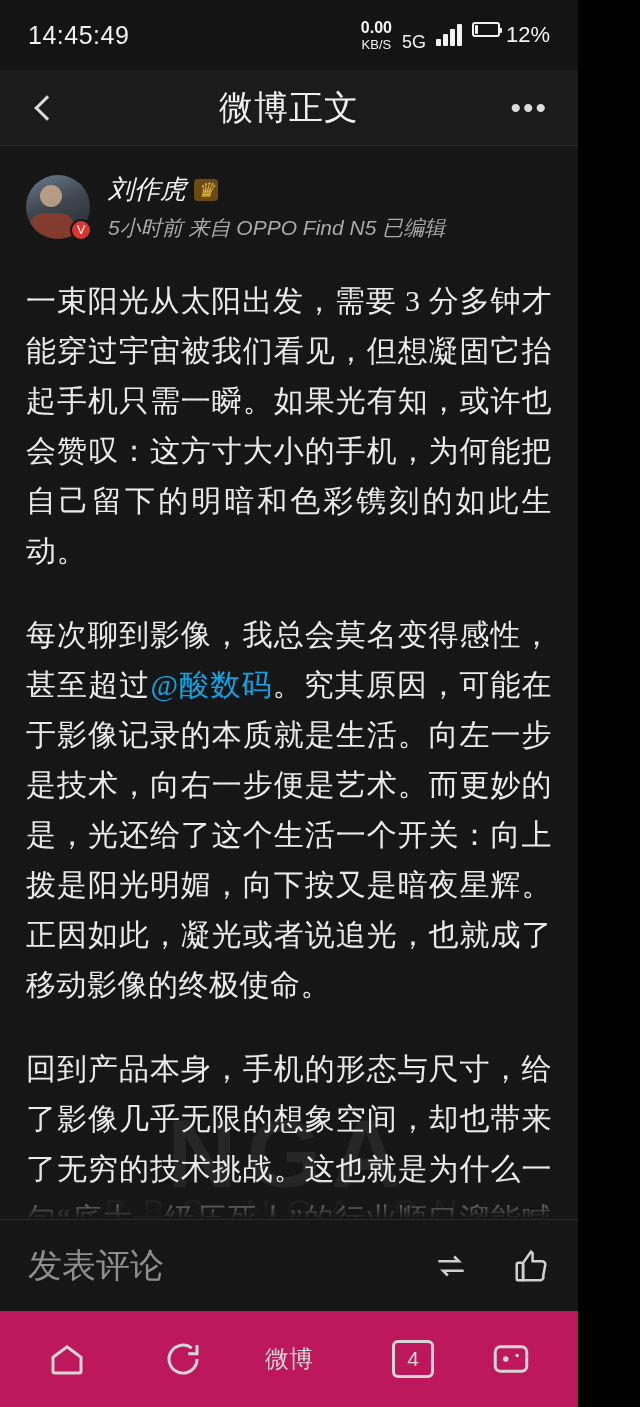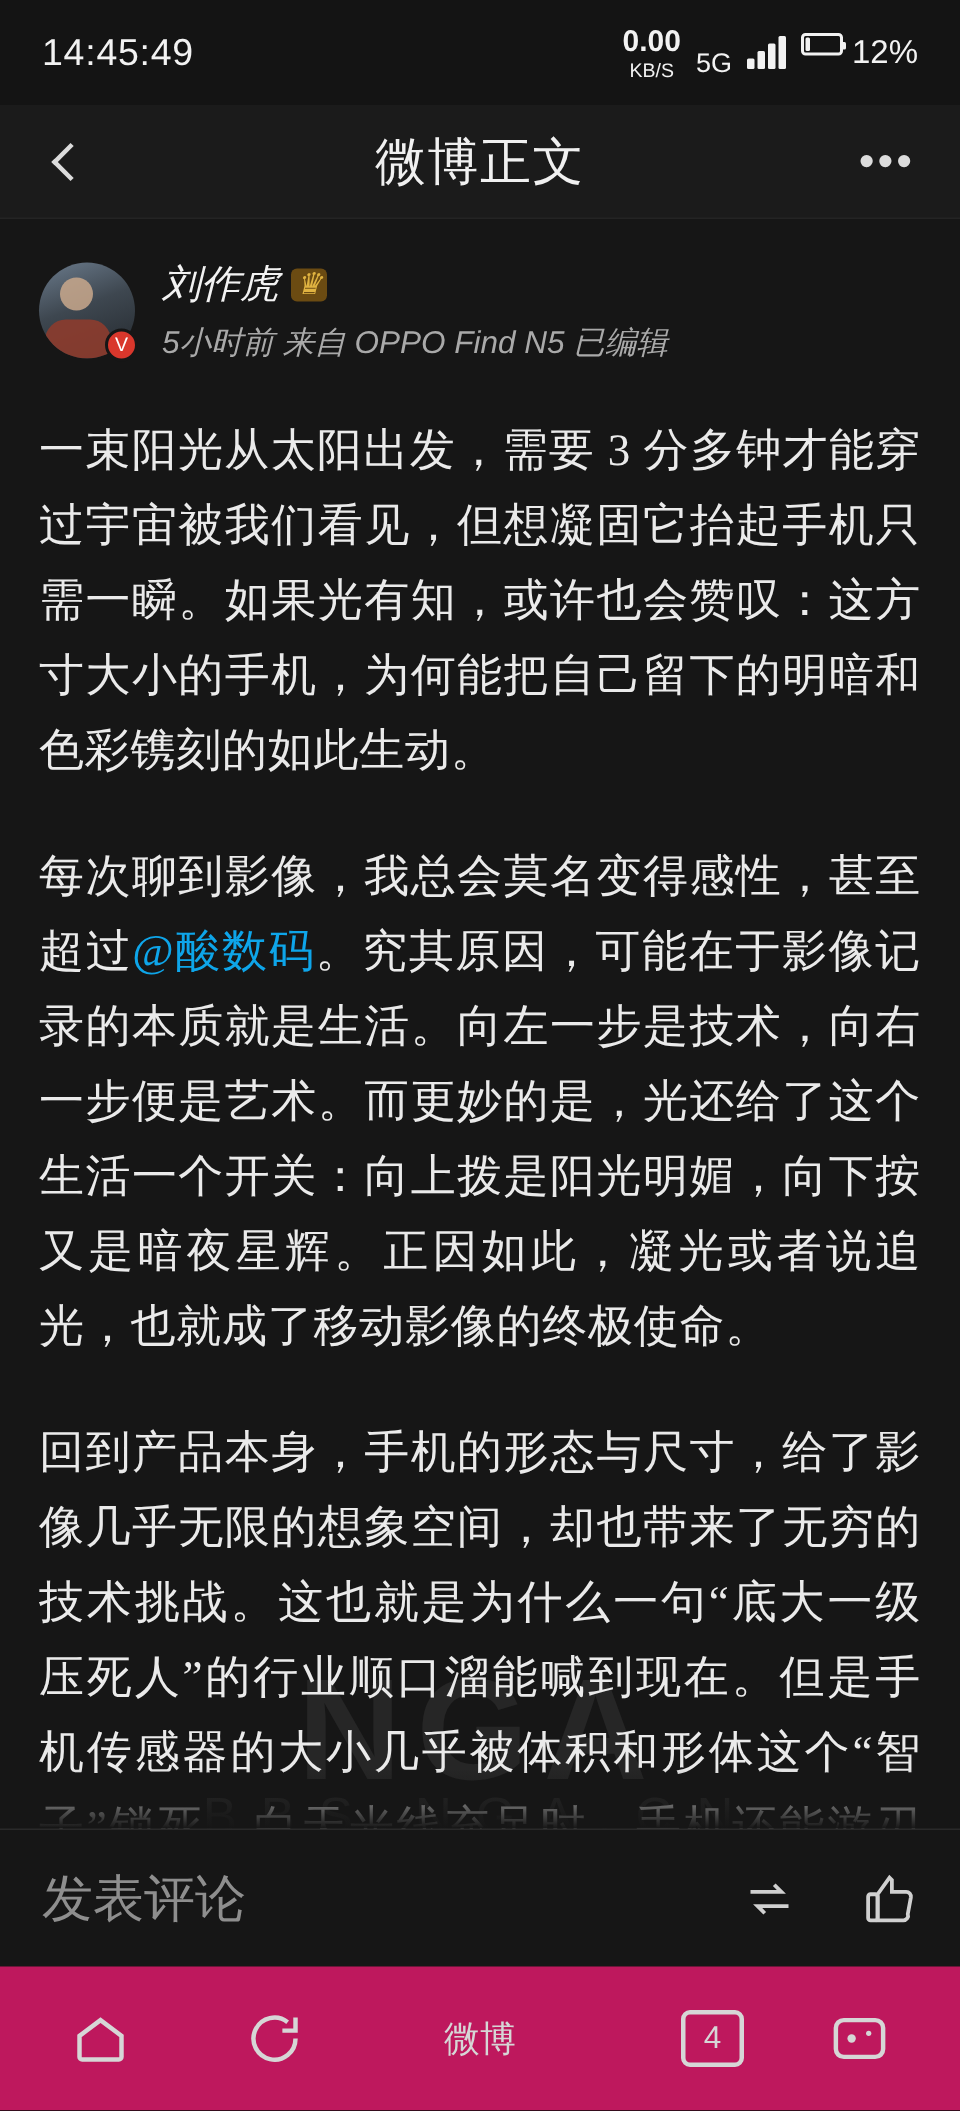--- a/index.html
+++ b/index.html
@@ -9,21 +9,21 @@
   }
   body {
     width: 640px;
     height: 1407px;
     overflow: hidden;
     font-family: "Liberation Sans", sans-serif;
     color: #e8e8e8;
     position: relative;
   }
   .phone {
-    width: 640px;
+    width: 578px;
     height: 1407px;
     position: relative;
     background: #161616;
     display: flex;
     flex-direction: column;
   }
 
   
   .statusbar {
     height: 70px;
@@ -43,21 +43,21 @@
     margin-left: auto;
     display: flex;
     align-items: center;
     gap: 10px;
   }
   .net-speed {
     text-align: center;
     line-height: 1;
   }
   .net-speed .val {
-    font-size: 20px;
+    font-size: 16px;
     font-weight: bold;
     display: block;
     text-align: right;
   }
   .net-speed .unit {
     font-size: 13px;
     display: block;
     margin-top: 2px;
   }
   .net-type {

